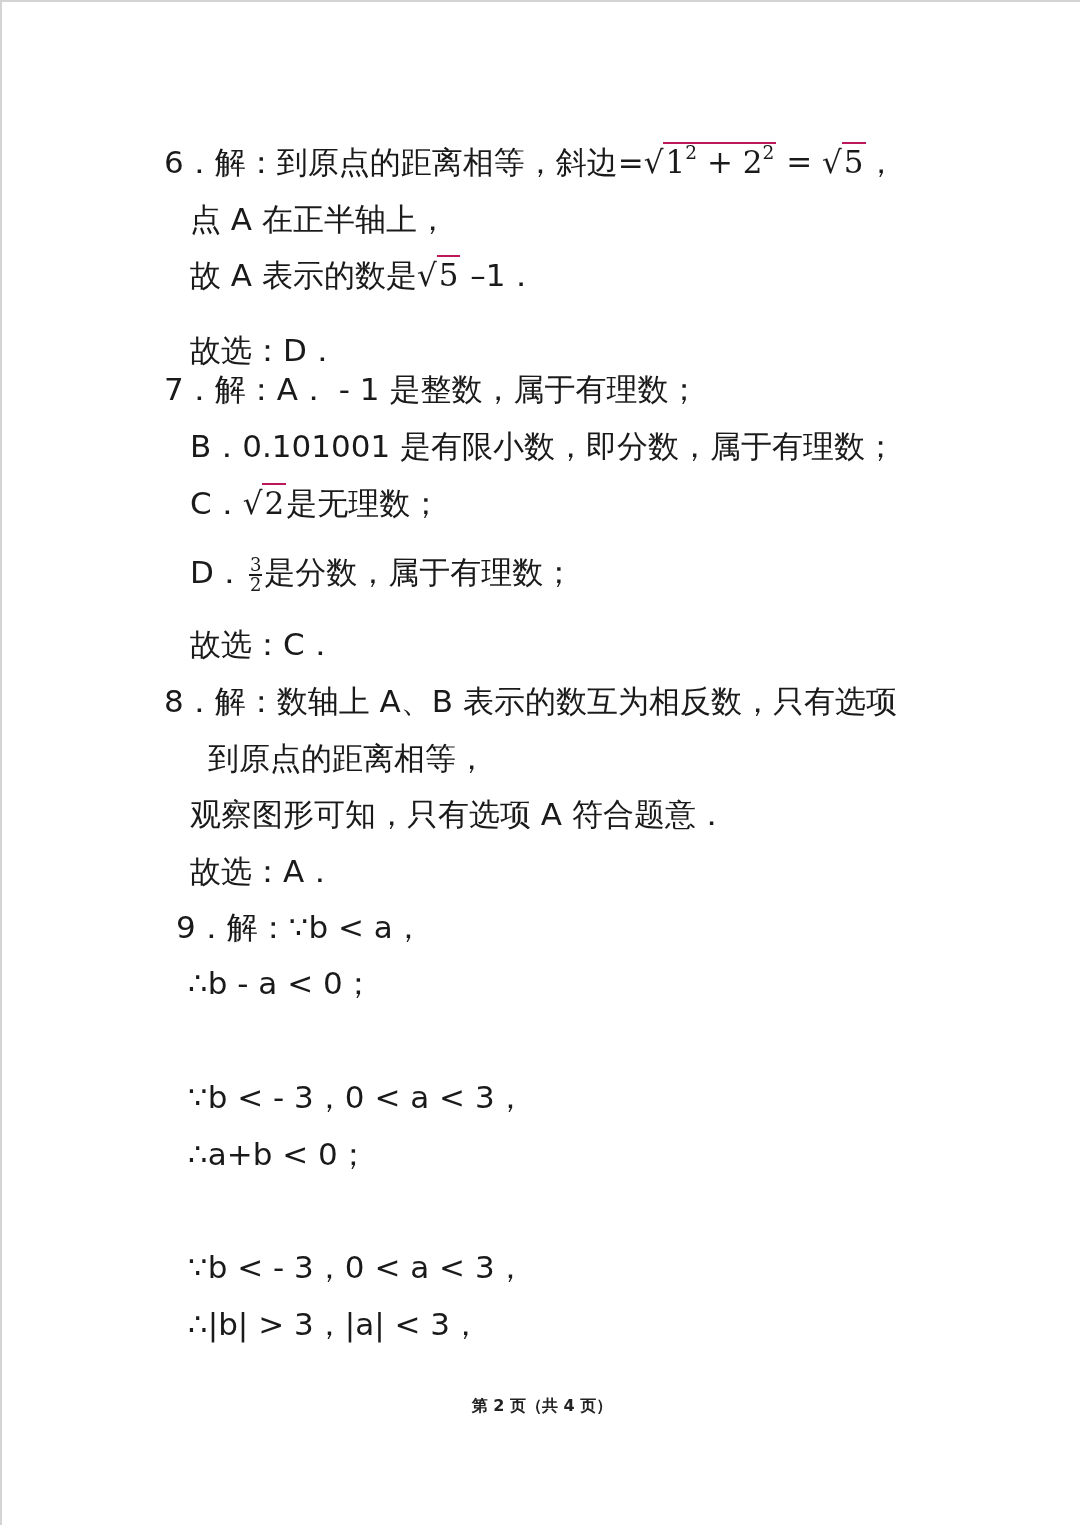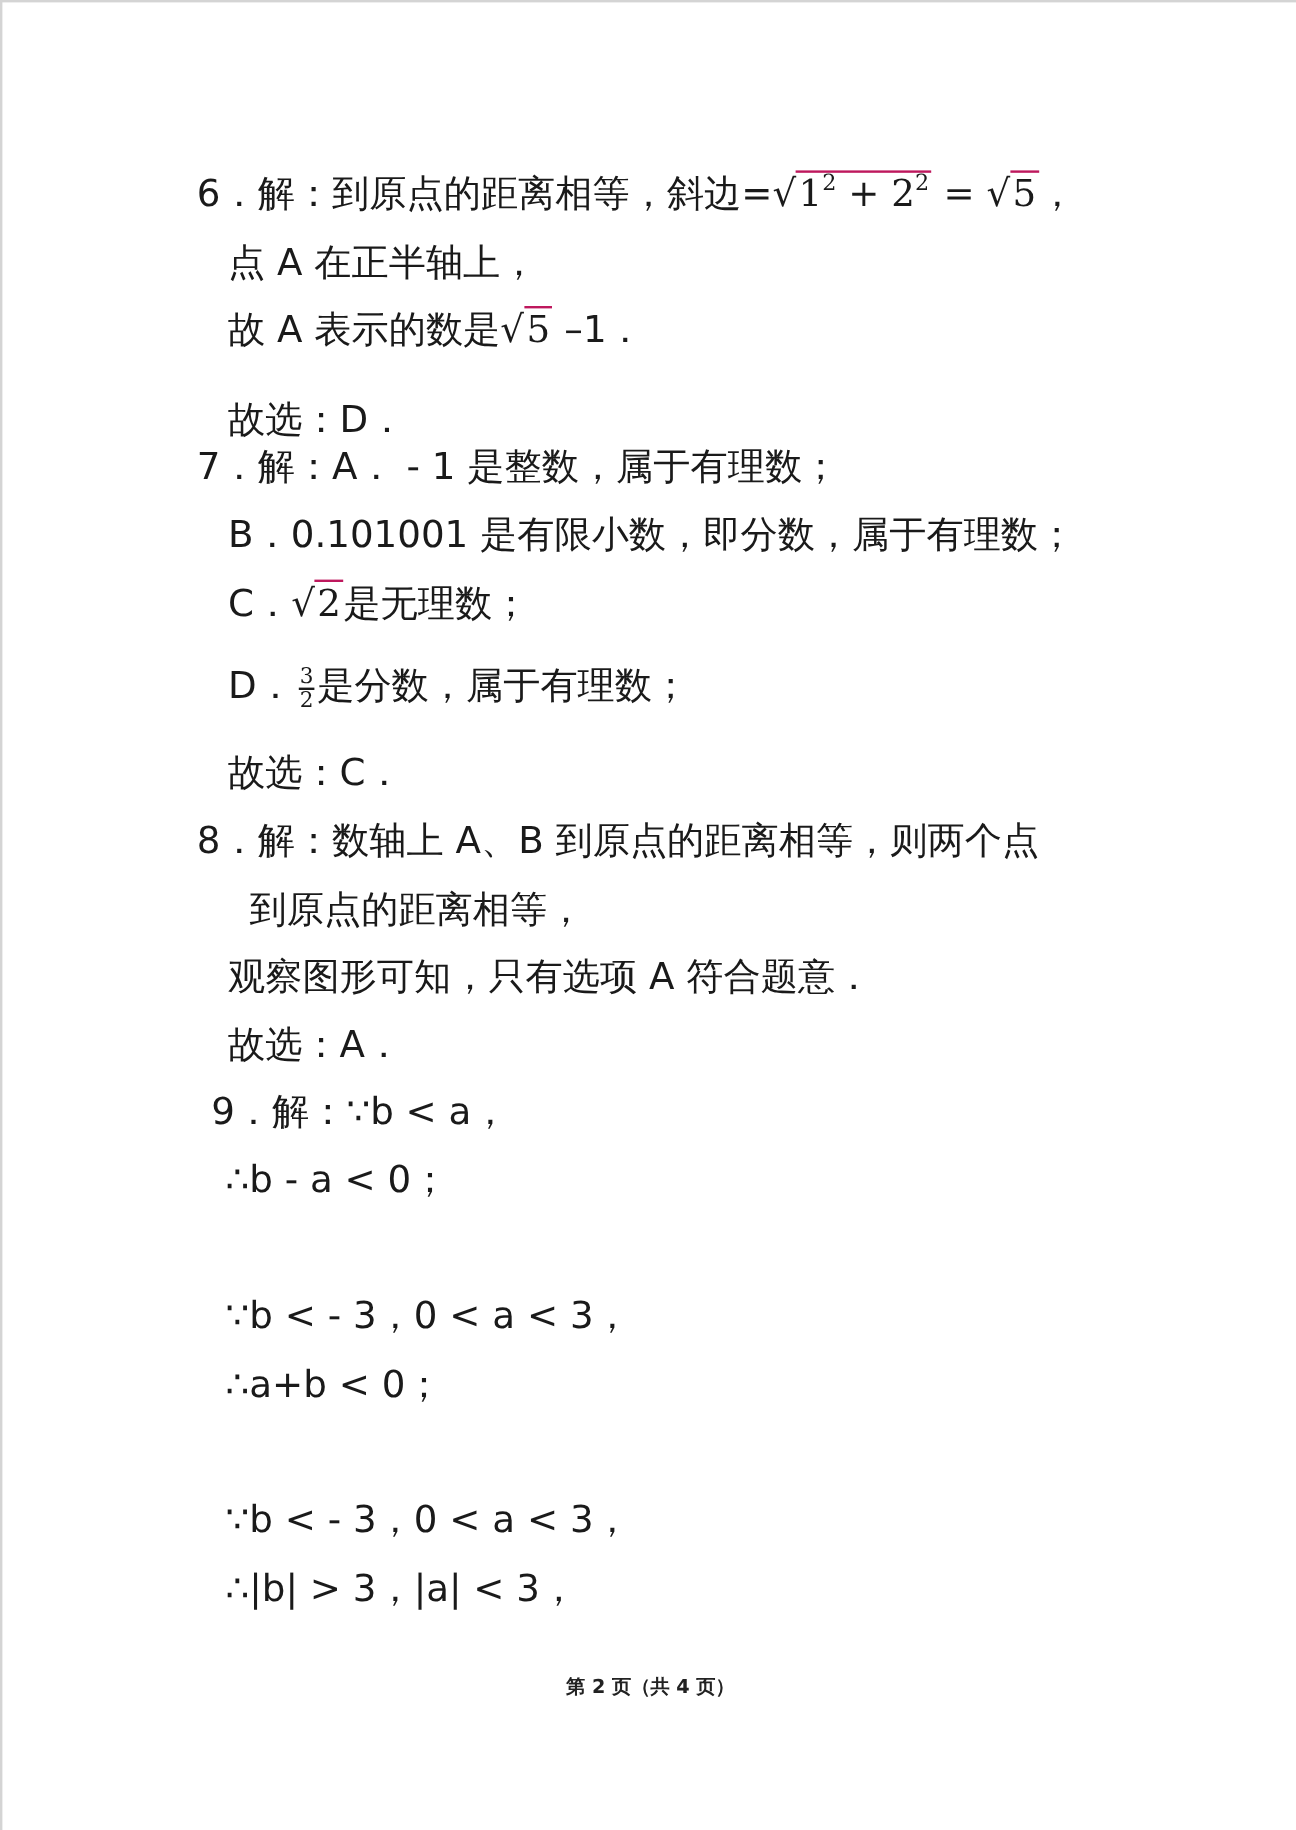--- a/index.html
+++ b/index.html
@@ -48,21 +48,21 @@
 </div>
 <div class="line" style="left:188px; top:550px;">
   <span>D．</span><span class="frac math">
       <span class="num">3</span>
       <span class="den">2</span>
     </span><span>是分数，属于有理数；</span>
 </div>
 <div class="line" style="left:188px; top:622px;">故选：C．</div>
 
 <div class="line" style="left:162px; top:679px;">
-  <span>8．</span><span>解：</span><span>数轴上 A、B 到原点的距离相等，则两个点</span>
+  <span>8．</span><span>解：</span><span>数轴上 A、B 表示的数互为相反数，只有选项</span>
 </div>
 <div class="line" style="left:206px; top:736px;">到原点的距离相等，</div>
 <div class="line" style="left:188px; top:792px;">观察图形可知，只有选项 A 符合题意．</div>
 <div class="line" style="left:188px; top:849px;">故选：A．</div>
 
 <div class="line" style="left:174px; top:905px;text-align:center;">
   <span>9．</span><span>解：</span><span>∵b &lt; a，</span>
 </div>
 <div class="line" style="left:186px; top:961px;">∴b - a &lt; 0；</div>
 <div class="line" style="left:186px; top:1075px;">∵b &lt;  - 3，0 &lt; a &lt; 3，</div>

